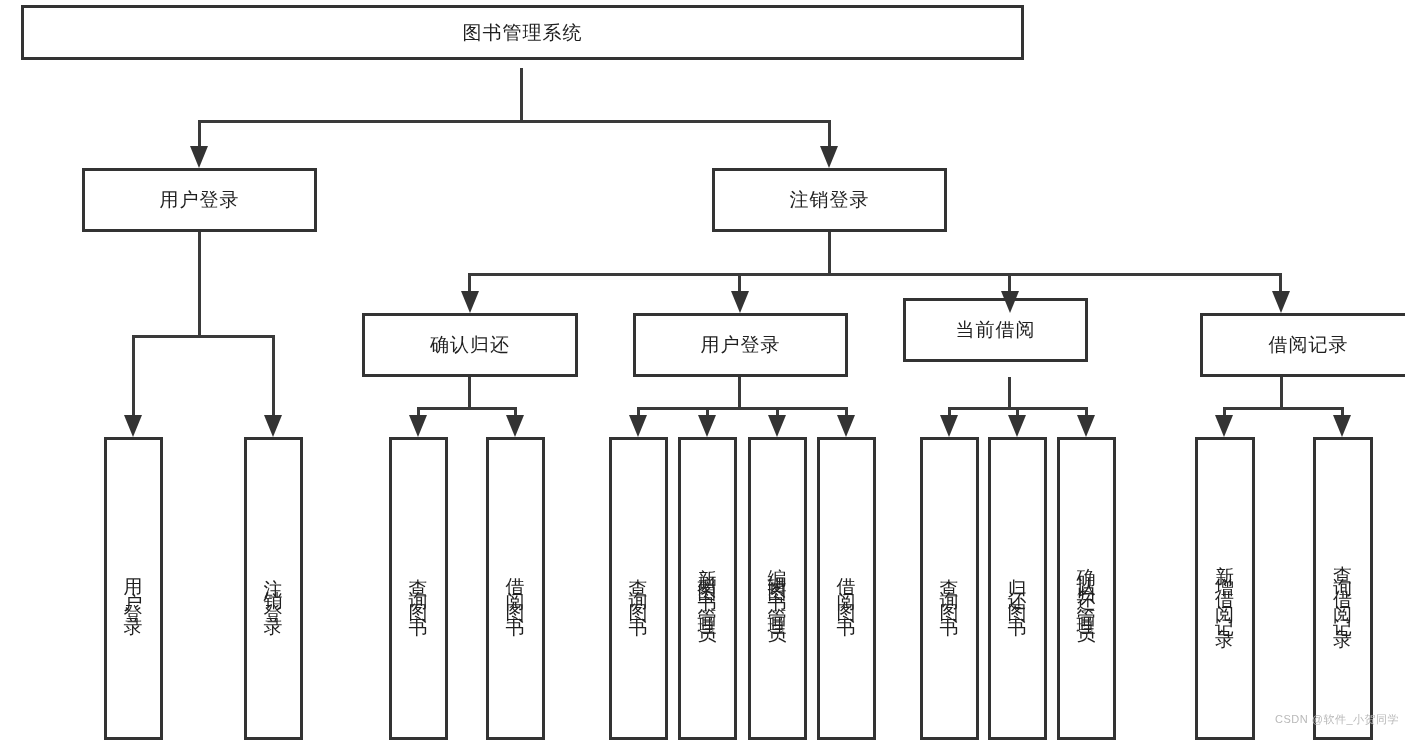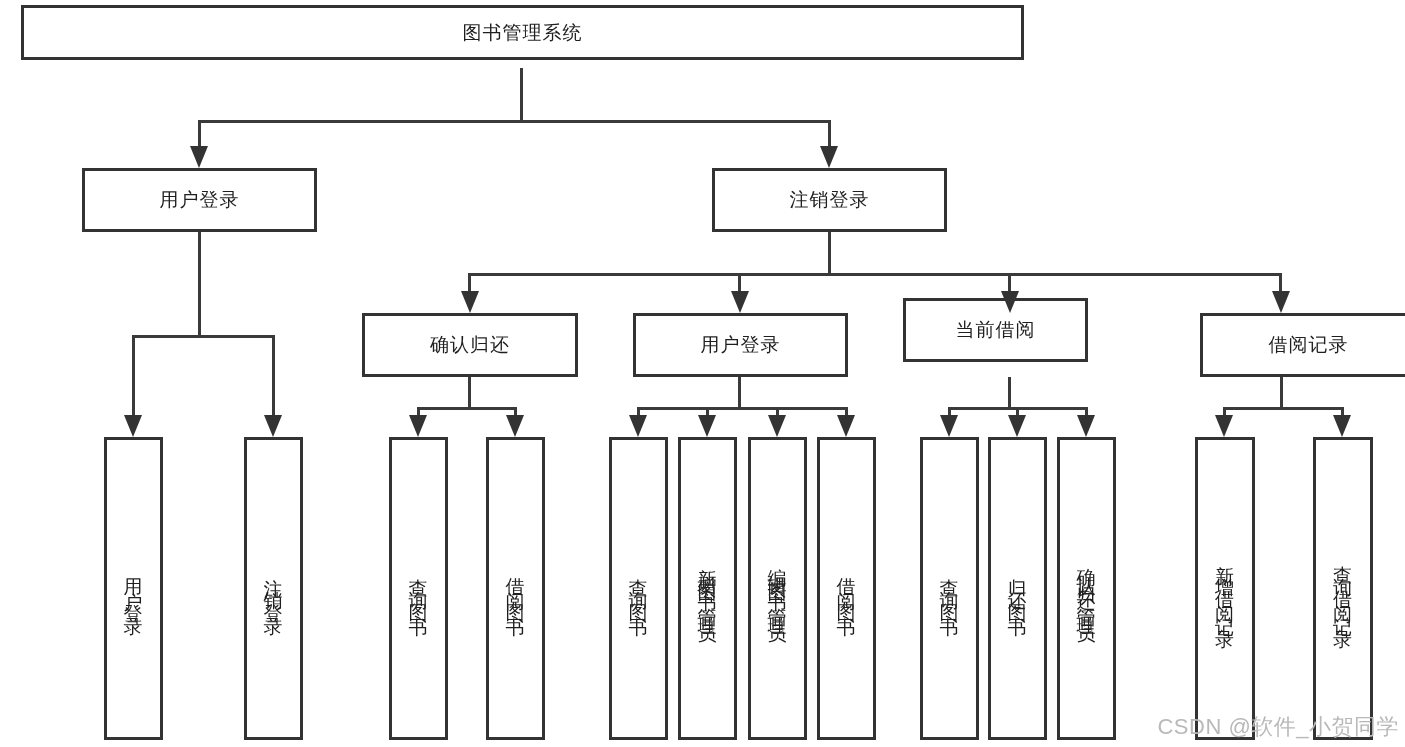--- a/index.html
+++ b/index.html
@@ -36,21 +36,21 @@
   .arr{
     position:absolute;
     width:0;height:0;
     border-left:9px solid transparent;
     border-right:9px solid transparent;
     border-top:22px solid #333333;
   }
   .watermark{
     position:absolute;
     right:6px;top:712px;
-    font-size:22px;
+    font-size:11px;
     color:#b9b9b9;
     letter-spacing:0.5px;
     white-space:nowrap;
   }
 </style>
 </head>
 <body>
 
 <div id="canvas">
 

